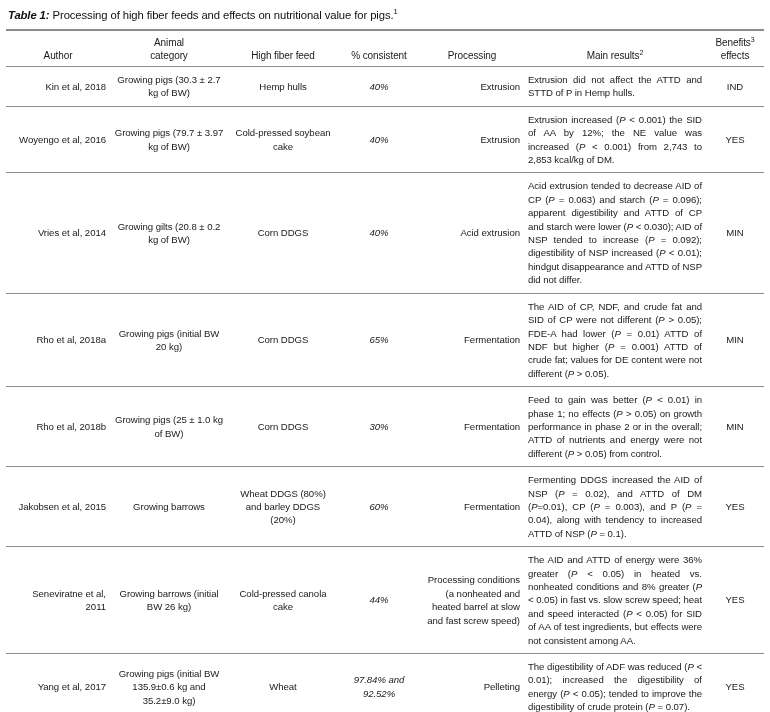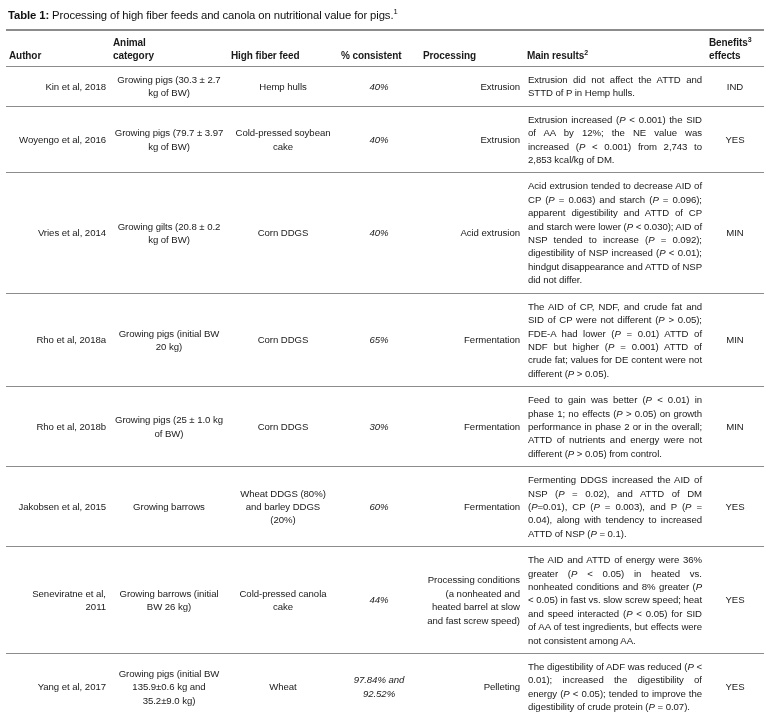--- a/index.html
+++ b/index.html
@@ -23,34 +23,34 @@
   }
 
   
   .caption {
     font-size: 11.3px;
     line-height: 15px;
     color: #111;
     padding: 2px 2px 6px 2px;
     letter-spacing: -0.1px;
   }
-  .caption .lbl { font-weight: bold; }
+  .caption .lbl { font-weight: bold; font-style: italic; }
   .caption sup { font-size: 7.6px; vertical-align: super; line-height: 0; }
 
   
   table.tbl {
     width: 758px;
     border-collapse: collapse;
     table-layout: fixed;
     font-size: 9.6px;
   }
   table.tbl thead th {
-    font-weight: bold;
+    font-weight: normal;
     font-size: 10px;
-    text-align: left;
+    text-align: center;
     vertical-align: bottom;
     padding: 5px 3px 4px 3px;
     line-height: 13px;
     letter-spacing: -0.1px;
   }
   thead tr.hdr-row th {
     border-top: 2.2px solid #8c8c8c;
     border-bottom: 1.1px solid #8c8c8c;
   }
   thead th sup { font-size: 7px; vertical-align: super; line-height: 0; }
@@ -73,21 +73,21 @@
   td.c-benefit  { text-align: center; }
 
   .ital { font-style: italic; }
 </style>
 </head>
 <body>
 
 <div id="page">
 
   <div class="caption">
-    <span class="lbl">Table 1:</span><span>&nbsp;</span><span>Processing of high fiber feeds and canola on nutritional value for pigs.</span><sup>1</sup>
+    <span class="lbl">Table 1:</span><span>&nbsp;</span><span>Processing of high fiber feeds and effects on nutritional value for pigs.</span><sup>1</sup>
   </div>
 
   <table class="tbl">
     <colgroup>
       <col style="width:104px">
       <col style="width:118px">
       <col style="width:110px">
       <col style="width:82px">
       <col style="width:104px">
       <col style="width:182px">

